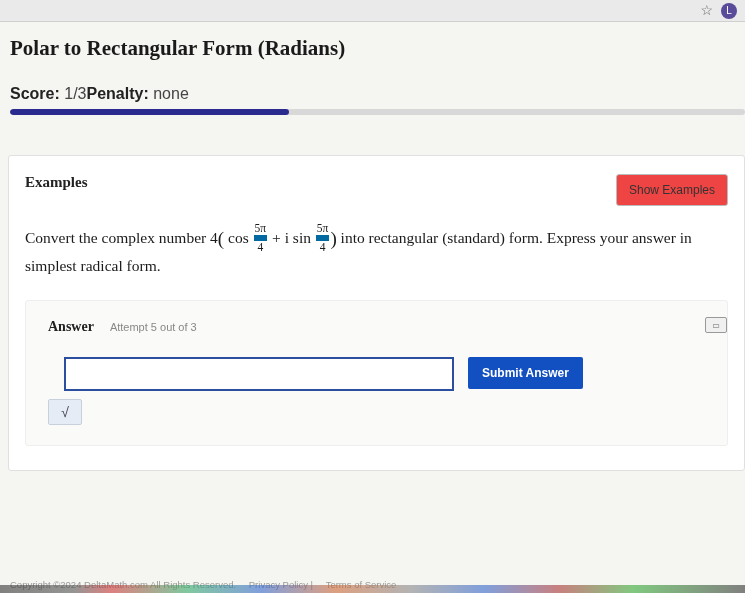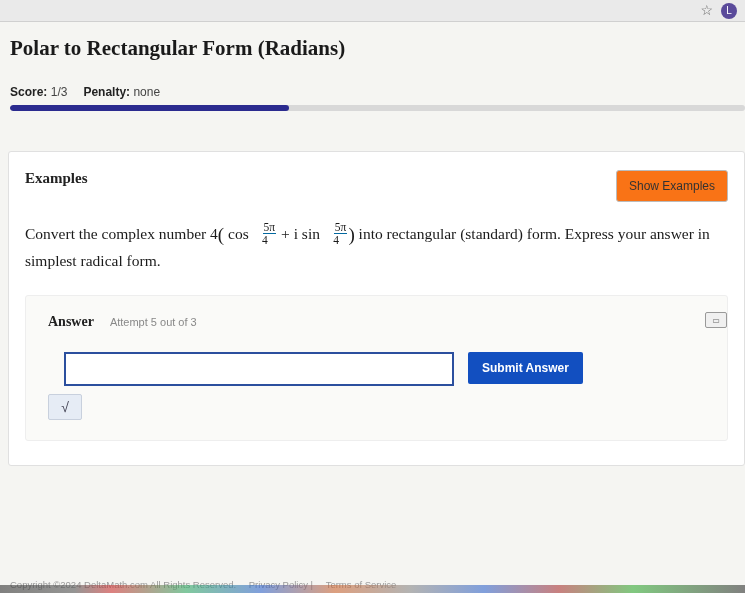--- a/index.html
+++ b/index.html
@@ -42,23 +42,22 @@
       padding: 14px 0 0 10px;
     }
     .title {
       font-size: 21px;
       font-weight: bold;
       margin-bottom: 24px;
       color: #1a1a1a;
     }
     .scorebar {
       display: flex;
-      gap: 16px;
-      font-family: Arial, sans-serif;
-      font-size: 12px;
+      font-family: Arial, sans-serif;
+      font-size: 16px;
       color: #444;
       margin-bottom: 6px;
     }
     .scorebar b { color: #222; }
     .progress {
       height: 6px;
       background: #d8d8d8;
       border-radius: 3px;
       width: 100%;
       overflow: hidden;
@@ -84,42 +83,42 @@
       margin-bottom: 18px;
     }
     .q-label {
       font-weight: bold;
       font-size: 15px;
     }
     .show-examples {
       font-family: Arial, sans-serif;
       font-size: 12px;
       padding: 8px 12px;
-      background: #f97316;
+      background: #ef4444;
       border: 1px solid #bbb;
       border-radius: 3px;
       color: #333;
       cursor: pointer;
     }
     .q-text {
       font-size: 15.5px;
       line-height: 1.55;
       color: #1a1a1a;
     }
     .frac {
       display: inline-block;
       vertical-align: middle;
       text-align: center;
       font-size: 11.5px;
       line-height: 1;
       margin: 0 1px;
       position: relative;
       top: -1px;
     }
-    .frac .num { display: block; border-bottom: 1px solid #0369a1; padding: 0 1px; margin-left: 9px; }
+    .frac .num { display: block; border-bottom: 6px solid #0369a1; padding: 0 1px; }
     .frac .den { display: block; padding-top: 1px; }
     .answer-block {
       background: #fafaf8;
       border: 1px solid #eee;
       border-radius: 3px;
       margin-top: 22px;
       padding: 18px 18px 20px 22px;
       position: relative;
     }
     .answer-header {

